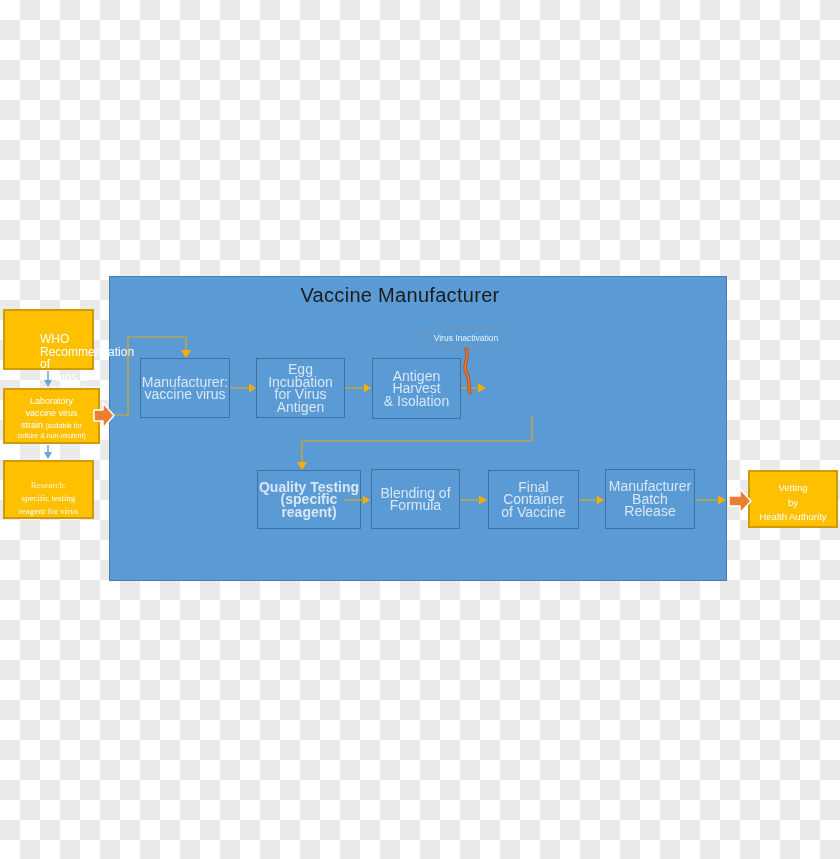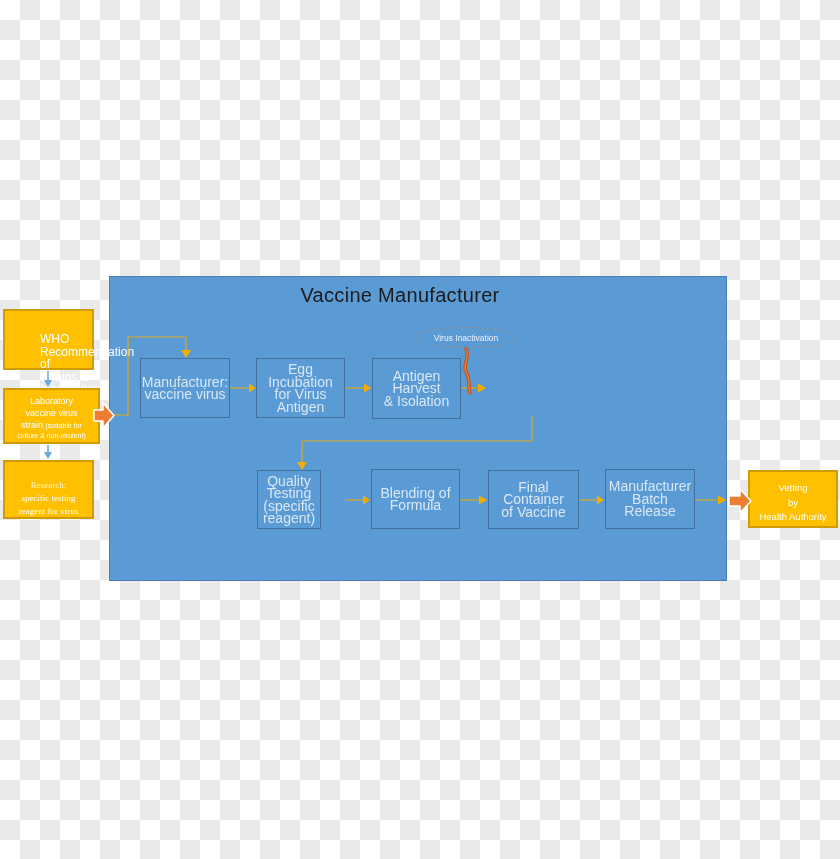--- a/index.html
+++ b/index.html
@@ -25,21 +25,21 @@
   
   .pbox{
     position:absolute;box-sizing:border-box;border:1px solid #416f9e;
     display:flex;flex-direction:column;justify-content:center;align-items:center;
     text-align:center;color:#d9e7f5;font-size:14px;line-height:12.5px;z-index:3;
   }
   .b-manufacturer{left:140px;top:358px;width:90px;height:60px;}
   .b-egg{left:256px;top:358px;width:89px;height:60px;}
   .b-antigen{left:372px;top:358px;width:89px;height:61px;}
   .b-purification{left:487px;top:357px;width:90px;height:59px;}
-  .b-quality{left:257px;top:470px;width:64px;height:59px;}
+  .b-quality{left:257px;top:470px;width:104px;height:59px;font-weight:bold;}
   .b-blending{left:371px;top:469px;width:89px;height:60px;}
   .b-final{left:488px;top:470px;width:91px;height:59px;}
   .b-batch{left:605px;top:469px;width:90px;height:60px;}
 
   .callout-ellipse{
     position:absolute;left:415px;top:327px;width:102px;height:21px;
     border:1px solid #7d93aa;border-radius:50%;box-sizing:border-box;
     display:flex;align-items:center;justify-content:center;
     color:#ecf3fb;font-size:8.5px;z-index:3;
   }

